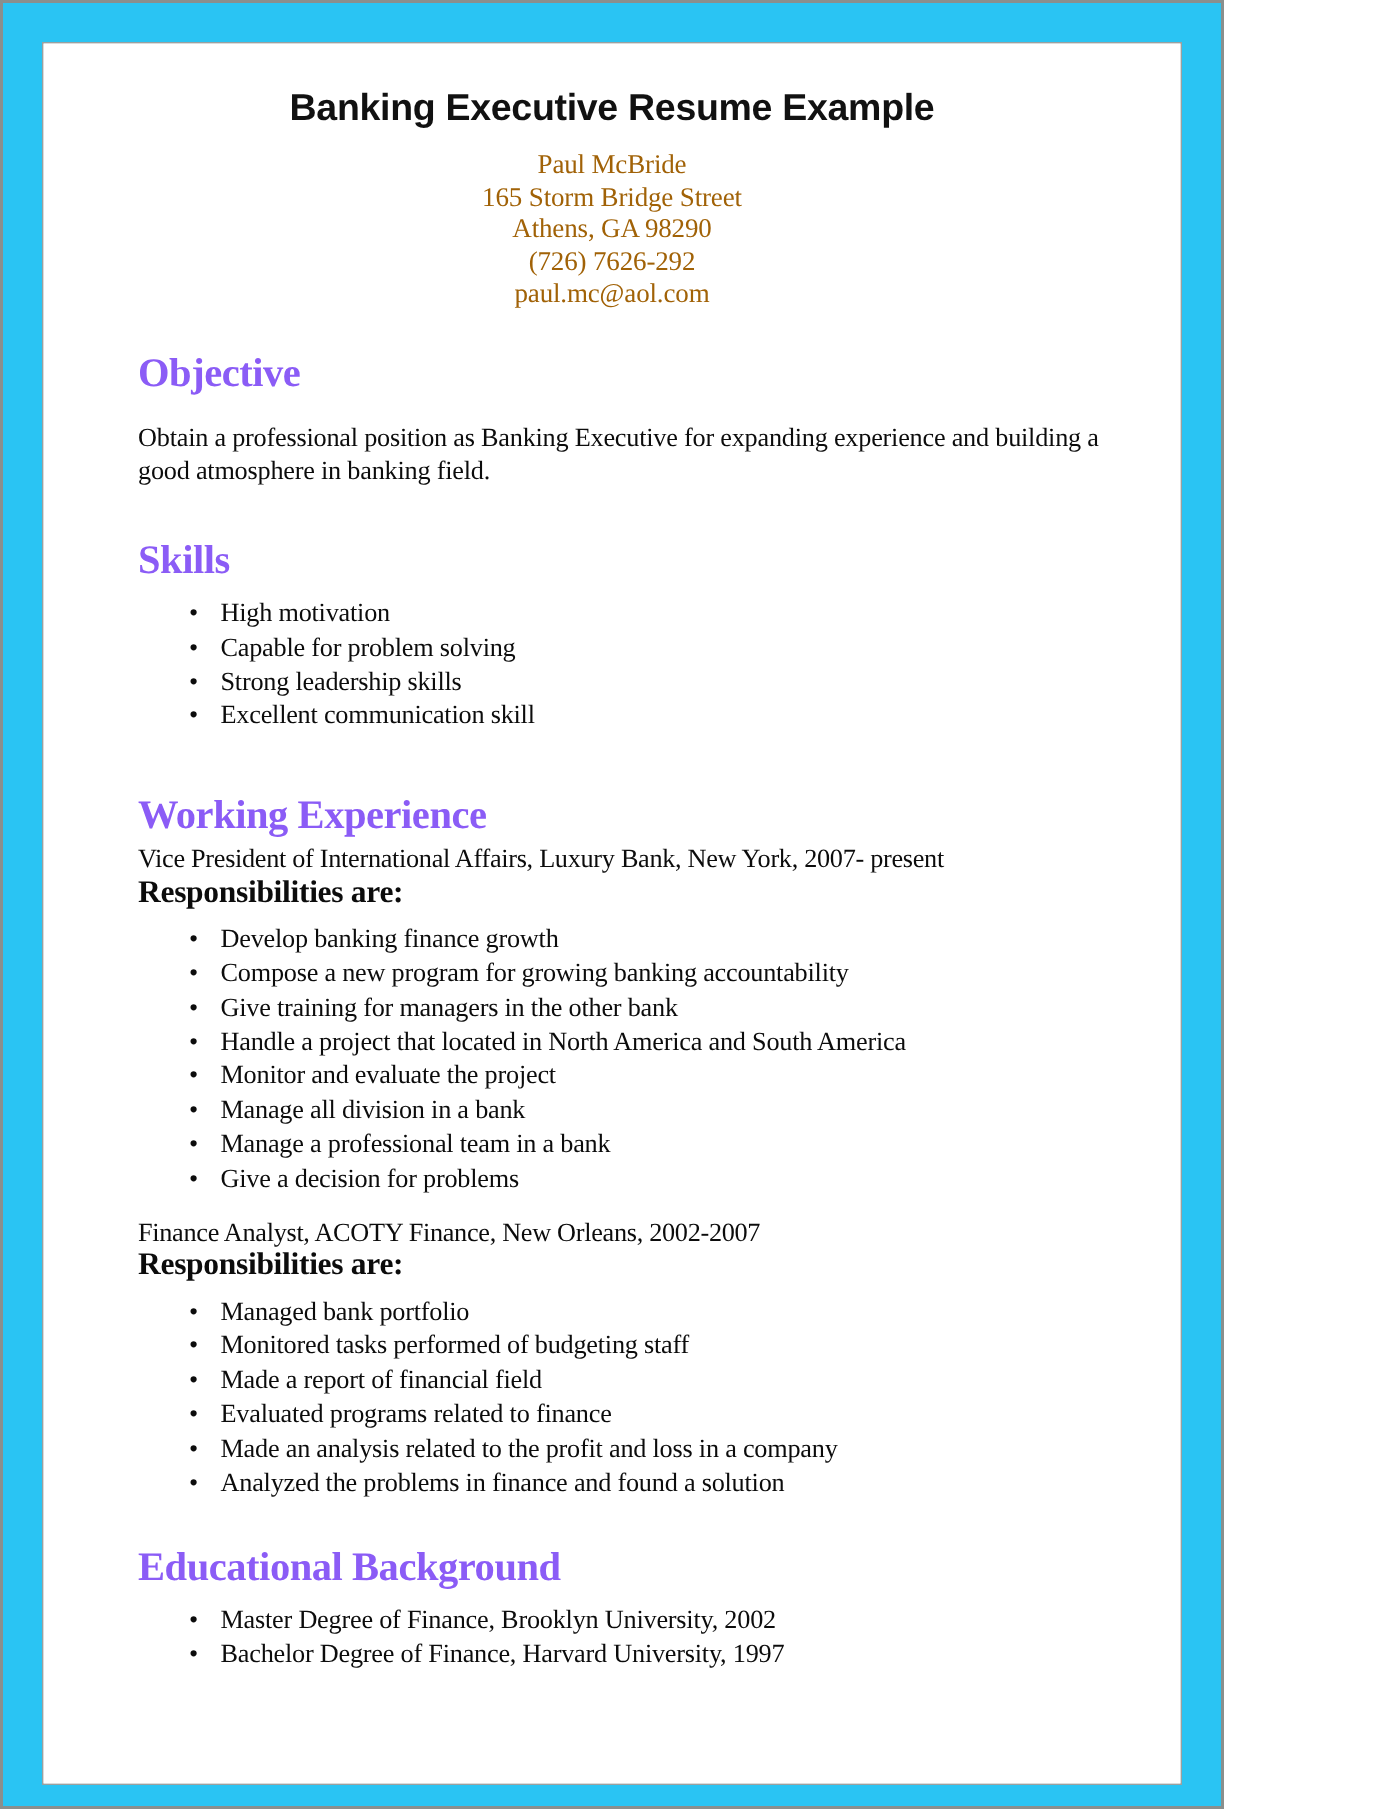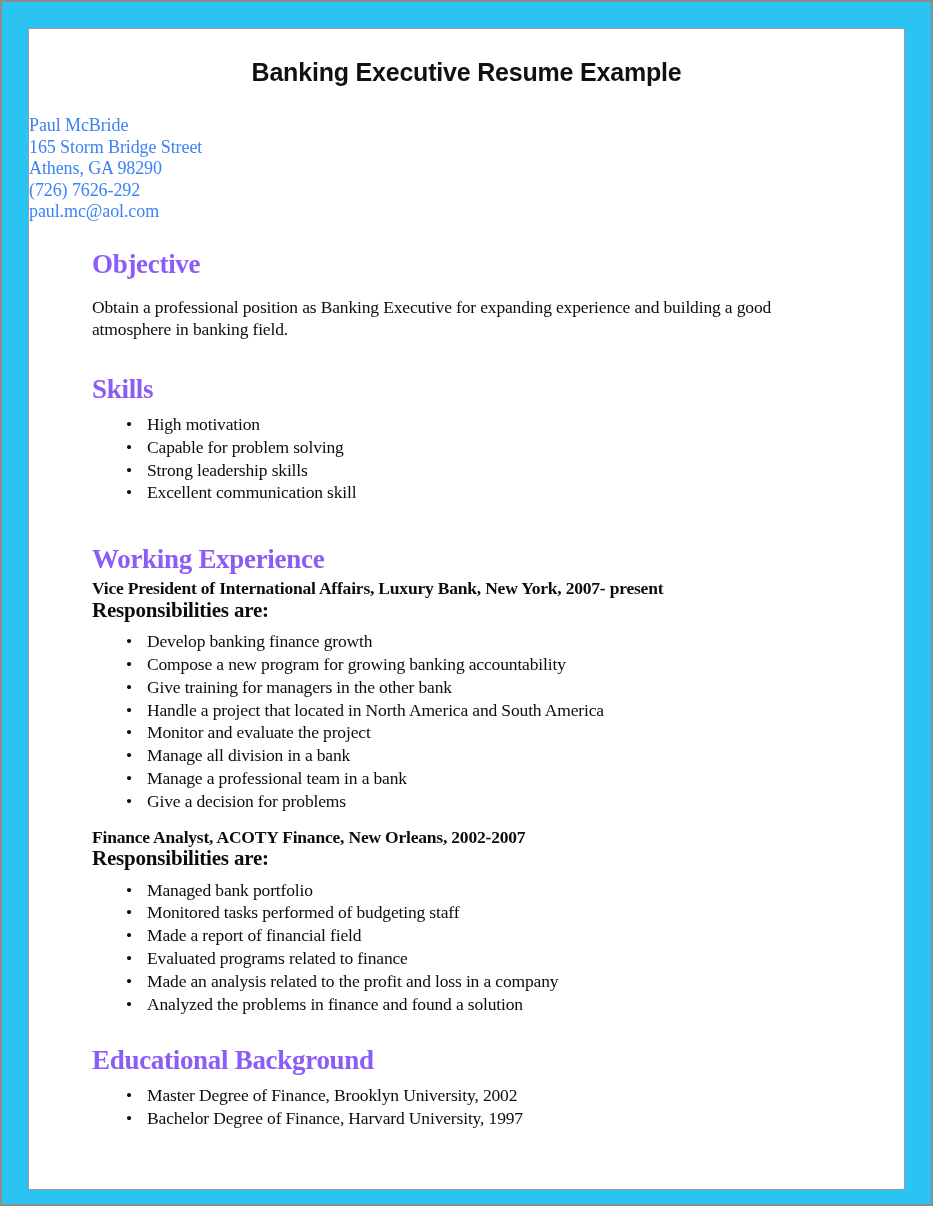--- a/index.html
+++ b/index.html
@@ -12,21 +12,21 @@
     height: 1206px;
     overflow: hidden;
     font-family: "Liberation Serif", "DejaVu Serif", serif;
   }
 
   
   .frame-outer {
     position: absolute;
     left: 0;
     top: 0;
-    width: 933px;
+    width: 816px;
     height: 1206px;
     box-sizing: border-box;
     border: 2px solid #8a8f8d;
     background: #2ac4f3;
   }
   .frame-inner {
     position: absolute;
     left: 26px;
     top: 26px;
     right: 26px;
@@ -51,22 +51,23 @@
     text-align: center;
     font-family: "Liberation Sans", "DejaVu Sans", sans-serif;
     font-weight: bold;
     font-size: 25px;
     color: #111111;
     letter-spacing: -0.2px;
     margin: 0;
     padding-top: 29px;
   }
   .contact-block {
-    margin-top: 28px;
-    color: #3b82f6;
+    text-align: center;
+    margin-top: 12px;
+    color: #a16207;
   }
   .contact-line {
     font-size: 18px;
     line-height: 21.5px;
     letter-spacing: -0.1px;
   }
 
   
   .content {
     padding: 0 24px 0 63px;
@@ -85,21 +86,21 @@
     letter-spacing: -0.3px;
     color: #8b5cf6;
   }
   .body-text {
     font-size: 17.5px;
     line-height: 22px;
     max-width: 726px;
     letter-spacing: -0.15px;
   }
   .job-title {
-    font-weight: bold;
+    font-weight: normal;
     font-size: 17.5px;
     line-height: 21.5px;
     letter-spacing: -0.2px;
   }
   .job-sub {
     font-weight: bold;
     font-size: 21px;
     line-height: 21.5px;
     letter-spacing: -0.2px;
   }

